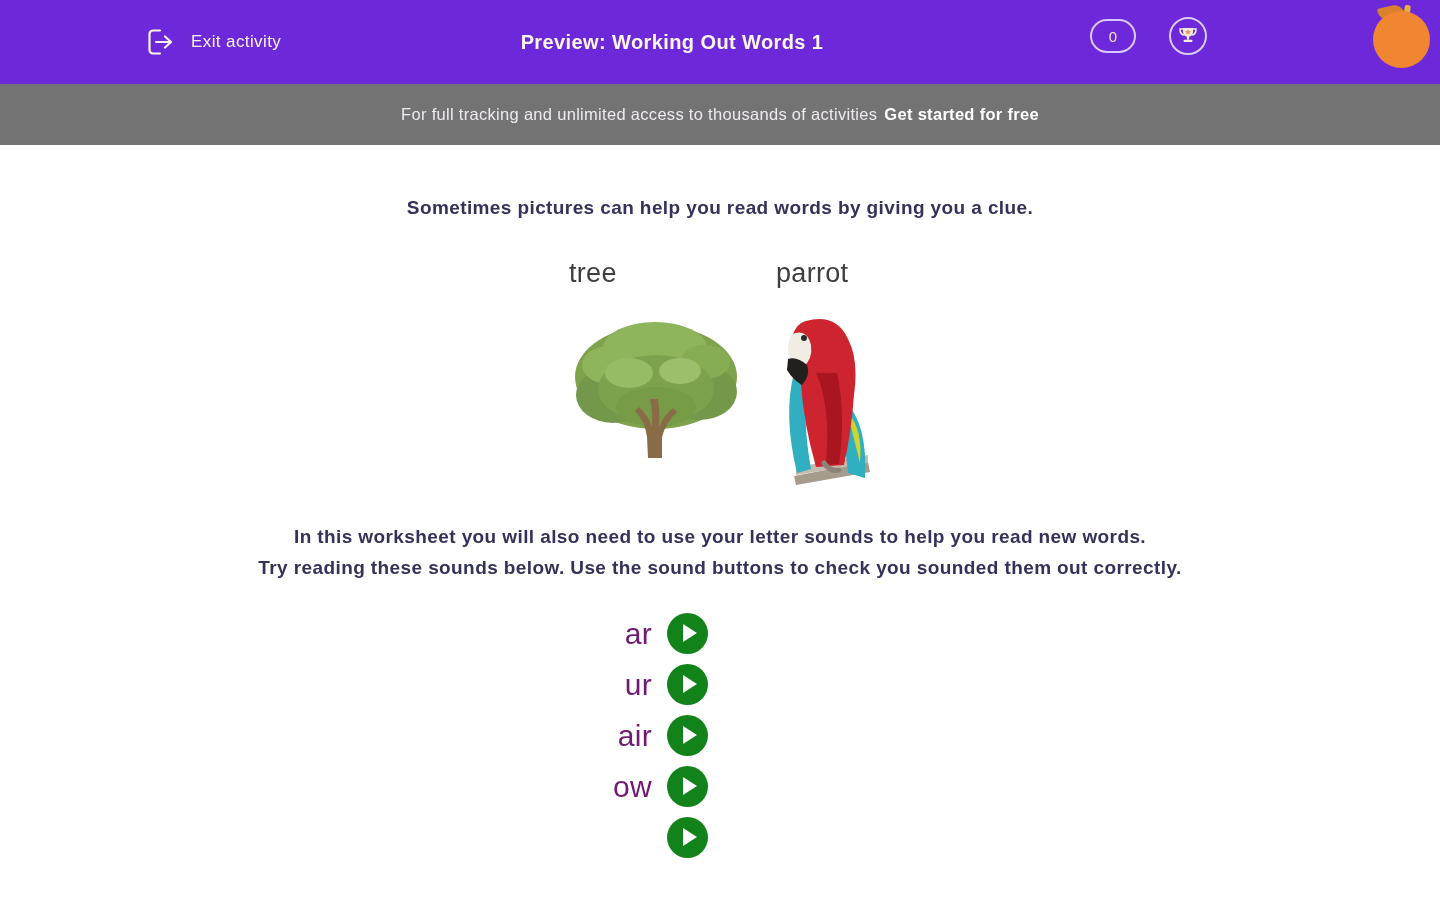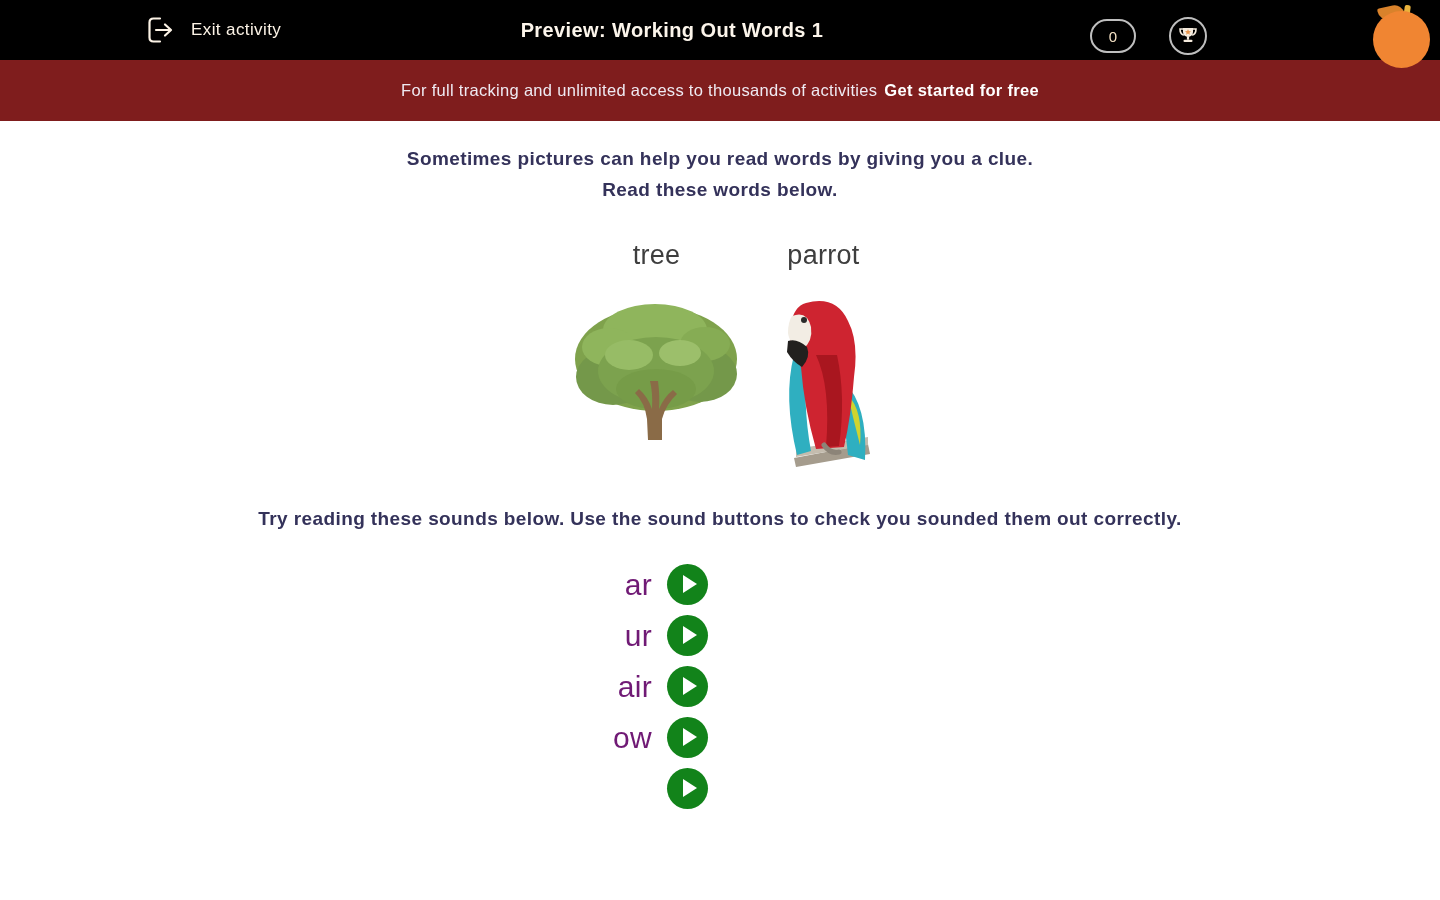--- a/index.html
+++ b/index.html
@@ -5,22 +5,22 @@
   * { box-sizing: border-box; margin: 0; padding: 0; }
   html, body { width: 1440px; height: 900px; overflow: hidden; background: #ffffff; }
   body {
     font-family: "Liberation Sans", "DejaVu Sans", sans-serif;
     letter-spacing: 0.3px;
   }
 
   
   .header {
     position: relative;
-    height: 60px;
-    background: #000000;
+    height: 84px;
+    background: #6d28d9;
   }
   .exit-btn {
     position: absolute;
     left: 148px; top: 50%;
     transform: translateY(-50%);
     display: flex; align-items: center; gap: 13px;
     background: none; border: none; cursor: pointer;
     color: #FCF3E6; font-size: 17px; letter-spacing: 0.4px;
     font-family: inherit;
   }
@@ -68,47 +68,47 @@
     position: absolute; left: 32px; top: 2px;
     width: 6px; height: 14px;
     background: #E9B23C;
     border-radius: 2px;
     transform: rotate(8deg);
   }
 
   
   .banner {
     height: 61px;
-    background: #7f1d1d;
+    background: #737373;
     display: flex; align-items: center; justify-content: center;
     color: #EFEAF2; font-size: 16.5px;
   }
   .banner .cta {
     color: #FFFFFF; font-weight: 700; margin-left: 7px;
     text-decoration: none; cursor: pointer; text-align: right;
   }
 
   
   .content { background: #ffffff; }
   .para {
     text-align: center;
     color: #34325A;
     font-size: 19px; font-weight: 600;
     line-height: 31px;
     letter-spacing: 0.4px;
   }
-  .intro { padding-top: 22px; }
+  .intro { padding-top: 47px; }
   .sounds-intro { margin-top: 36px; }
 
   .word-figures {
     margin-top: 30px;
     display: flex; justify-content: center; align-items: flex-start;
     gap: 32px;
   }
-  .word-col { display: flex; flex-direction: column; align-items: center; }
+  .word-col { display: flex; flex-direction: column; align-items: flex-start; }
   .word-label {
     height: 40px;
     color: #3E3E3E; font-size: 27px; font-weight: 500; letter-spacing: 0.3px;
     display: flex; align-items: center;
   }
   .figure { margin-top: 22px; display: block; }
 
   
   .sounds-list {
     margin: 30px auto 0;
@@ -186,21 +186,20 @@
 
 <div class="banner">
   <span>For full tracking and unlimited access to thousands of activities</span>
   <a class="cta">Get started for free</a>
 </div>
 
 <div class="content">
 
   <div class="para intro">
     <div>Sometimes pictures can help you read words by giving you a clue.</div>
-    <div>Read these words below.</div>
   </div>
 
   <div class="word-figures">
 
     <div class="word-col">
       <div class="word-label">tree</div>
       <svg class="figure" width="175" height="145" viewBox="0 0 175 145">
         <ellipse cx="87" cy="62" rx="81" ry="52" fill="#7FA24C"></ellipse>
         <ellipse cx="44" cy="80" rx="37" ry="28" fill="#74984A"></ellipse>
         <ellipse cx="131" cy="77" rx="37" ry="28" fill="#74984A"></ellipse>
@@ -228,20 +227,21 @@
         <path d="M16 19 Q31 13 35 30 Q37 44 27 52 Q14 50 12 36 Q12 25 16 19 Z" fill="#F2EDE4"></path>
         <circle cx="28" cy="23" r="3" fill="#2A2A2A"></circle>
         <path d="M12 44 Q21 41 31 50 Q35 60 26 70 Q17 65 11 55 Z" fill="#22201E"></path>
         <path d="M48 148 q6 9 15 7" stroke="#8C8478" stroke-width="5" fill="none" stroke-linecap="round"></path>
       </svg>
     </div>
 
   </div>
 
   <div class="para sounds-intro">
+    <div>In this worksheet you will also need to use your letter sounds to help you read new words.</div>
     <div>Try reading these sounds below. Use the sound buttons to check you sounded them out correctly.</div>
   </div>
 
   <div class="sounds-list">
 
     <div class="sound-row">
       <div class="sound-label">ar</div>
       <button class="play-btn">
         <span class="play-tri"></span>
       </button>

